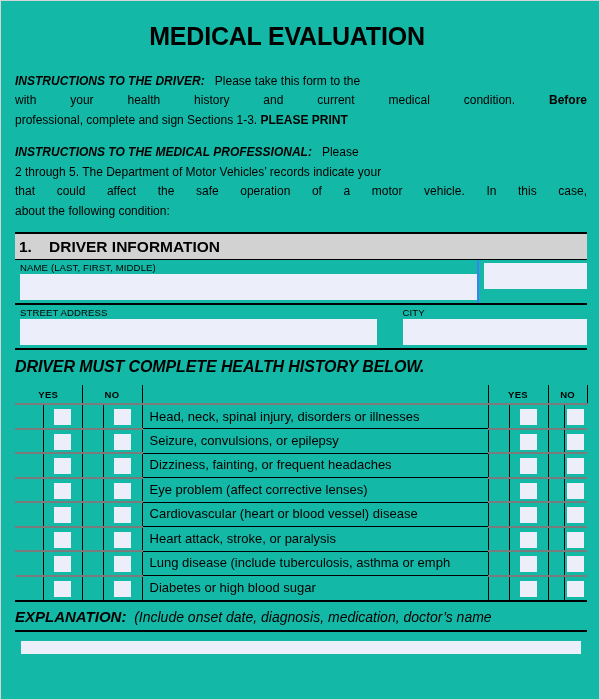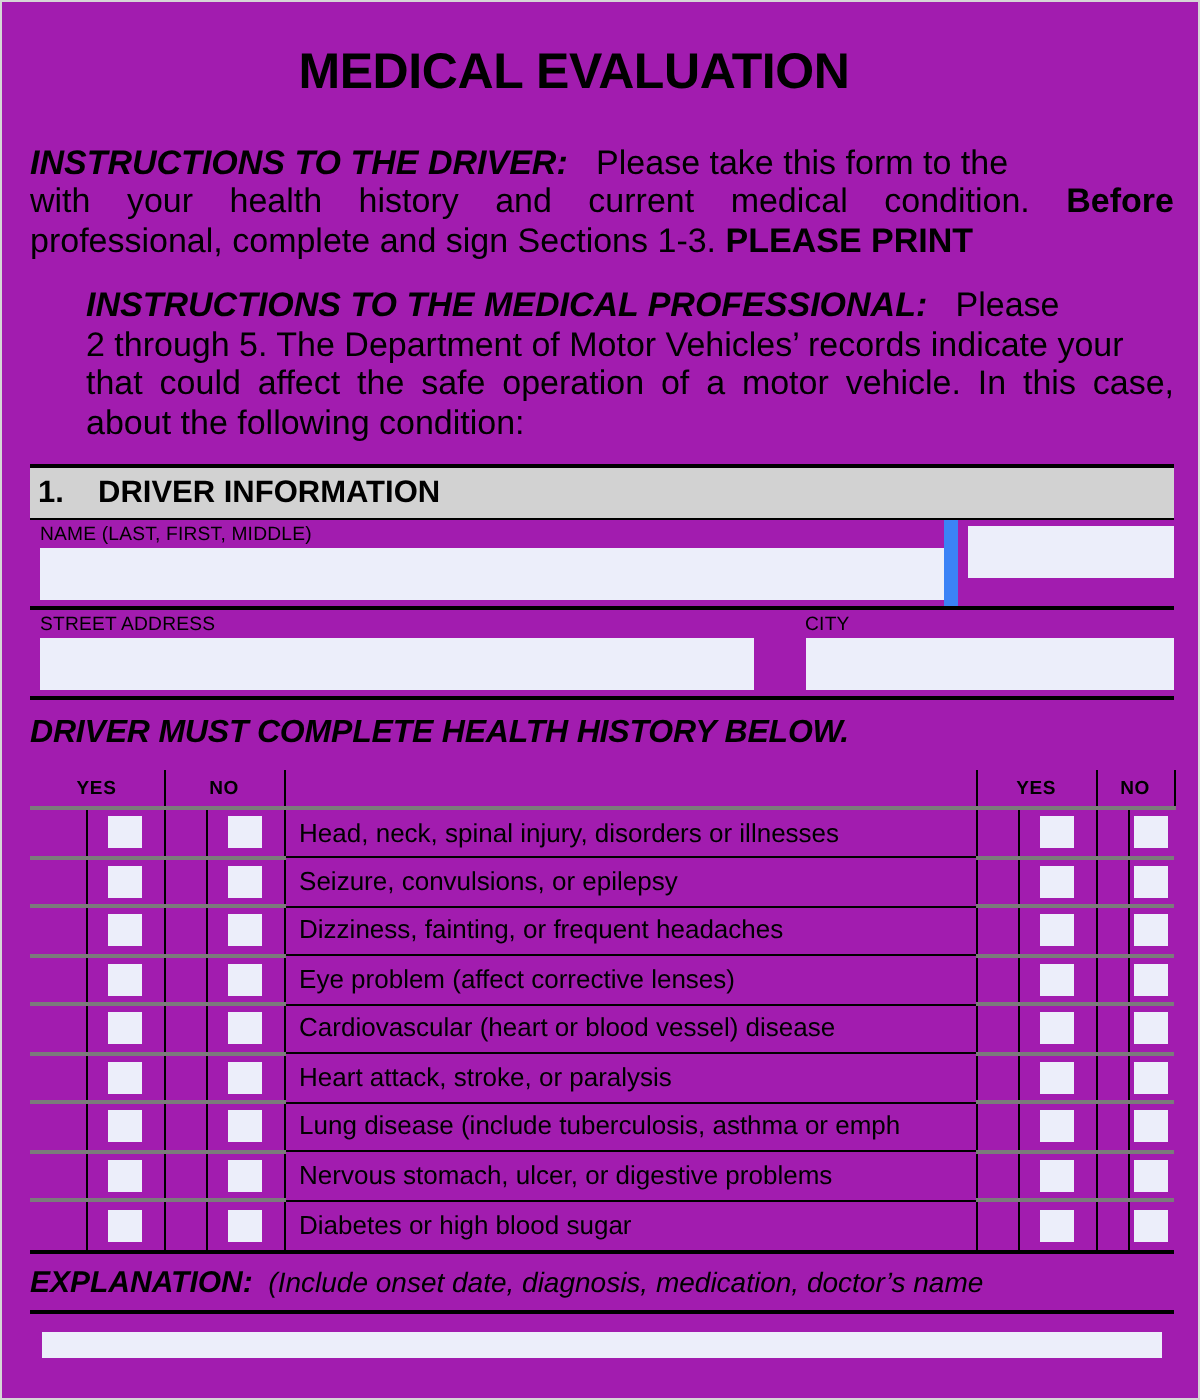--- a/index.html
+++ b/index.html
@@ -15,21 +15,21 @@
     color: #000000;
     -webkit-font-smoothing: antialiased;
   }
 
   .page {
     position: relative;
     width: 600px;
     height: 700px;
     box-sizing: border-box;
     border: 1px solid #d6d6d6;
-    background: #a21caf;
+    background: #14b8a6;
     overflow: hidden;
   }
 
   .inner {
     position: absolute;
     left: 14px;
     top: 0;
     width: 572px;
   }
 
@@ -40,25 +40,25 @@
     font-weight: bold;
     letter-spacing: -0.2px;
     margin: 22px 0 0 0;
     padding-right: 28px;
     line-height: 1.1;
   }
 
   
   .instructions {
     margin-top: 21px;
-    font-size: 17px;
+    font-size: 12px;
     line-height: 19.5px;
   }
   .instr-block { margin-bottom: 13px; }
-  .instr-block:last-child { margin-bottom: 0; margin-left: 28px; }
+  .instr-block:last-child { margin-bottom: 0; }
   .instr-line { white-space: nowrap; }
   .instr-line.justify {
     white-space: normal;
     text-align: justify;
     text-align-last: justify;
   }
   .lead {
     font-weight: bold;
     font-style: italic;
   }
@@ -90,21 +90,21 @@
     display: flex;
     position: relative;
     border-bottom: 2.5px solid #000;
   }
   .field-cell {
     position: relative;
     box-sizing: border-box;
     padding: 2px 0 0 5px;
     min-height: 43px;
   }
-  .field-cell.divider-right { border-right: 7px solid #3b82f6; }
+  .field-cell.divider-right { border-right: 2px solid #3b82f6; }
   .field-label {
     font-size: 9.6px;
     font-weight: normal;
     line-height: 11px;
     letter-spacing: 0.1px;
     white-space: nowrap;
   }
   .field-input {
     background: #eceefa;
     height: 26px;
@@ -388,31 +388,20 @@
             <td class="cb"></td>
             <td class="cb"><span class="box"></span></td>
             <td class="cb"></td>
             <td class="cb last-col"><span class="box"></span></td>
           </tr>
           <tr>
             <td class="cb"></td>
             <td class="cb"><span class="box"></span></td>
             <td class="cb"></td>
             <td class="cb"><span class="box"></span></td>
-            <td class="cond">Nervous stomach, ulcer, or digestive problems</td>
-            <td class="cb"></td>
-            <td class="cb"><span class="box"></span></td>
-            <td class="cb"></td>
-            <td class="cb last-col"><span class="box"></span></td>
-          </tr>
-          <tr>
-            <td class="cb"></td>
-            <td class="cb"><span class="box"></span></td>
-            <td class="cb"></td>
-            <td class="cb"><span class="box"></span></td>
             <td class="cond">Diabetes or high blood sugar</td>
             <td class="cb"></td>
             <td class="cb"><span class="box"></span></td>
             <td class="cb"></td>
             <td class="cb last-col"><span class="box"></span></td>
           </tr>
         </tbody>
     </table>
     <div class="table-bottom-rule"></div>
 

